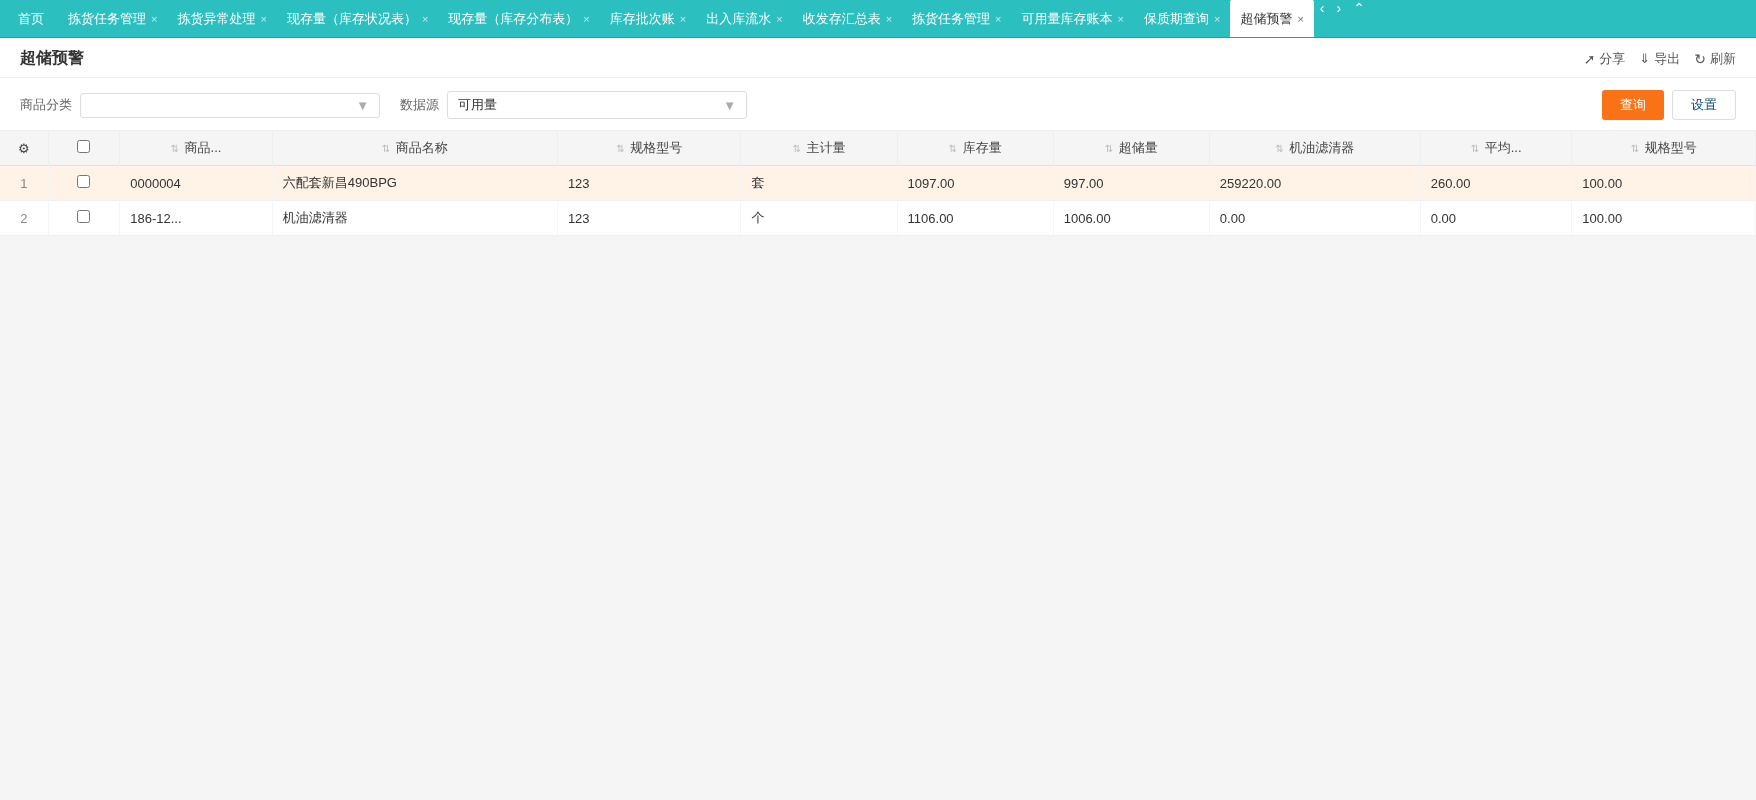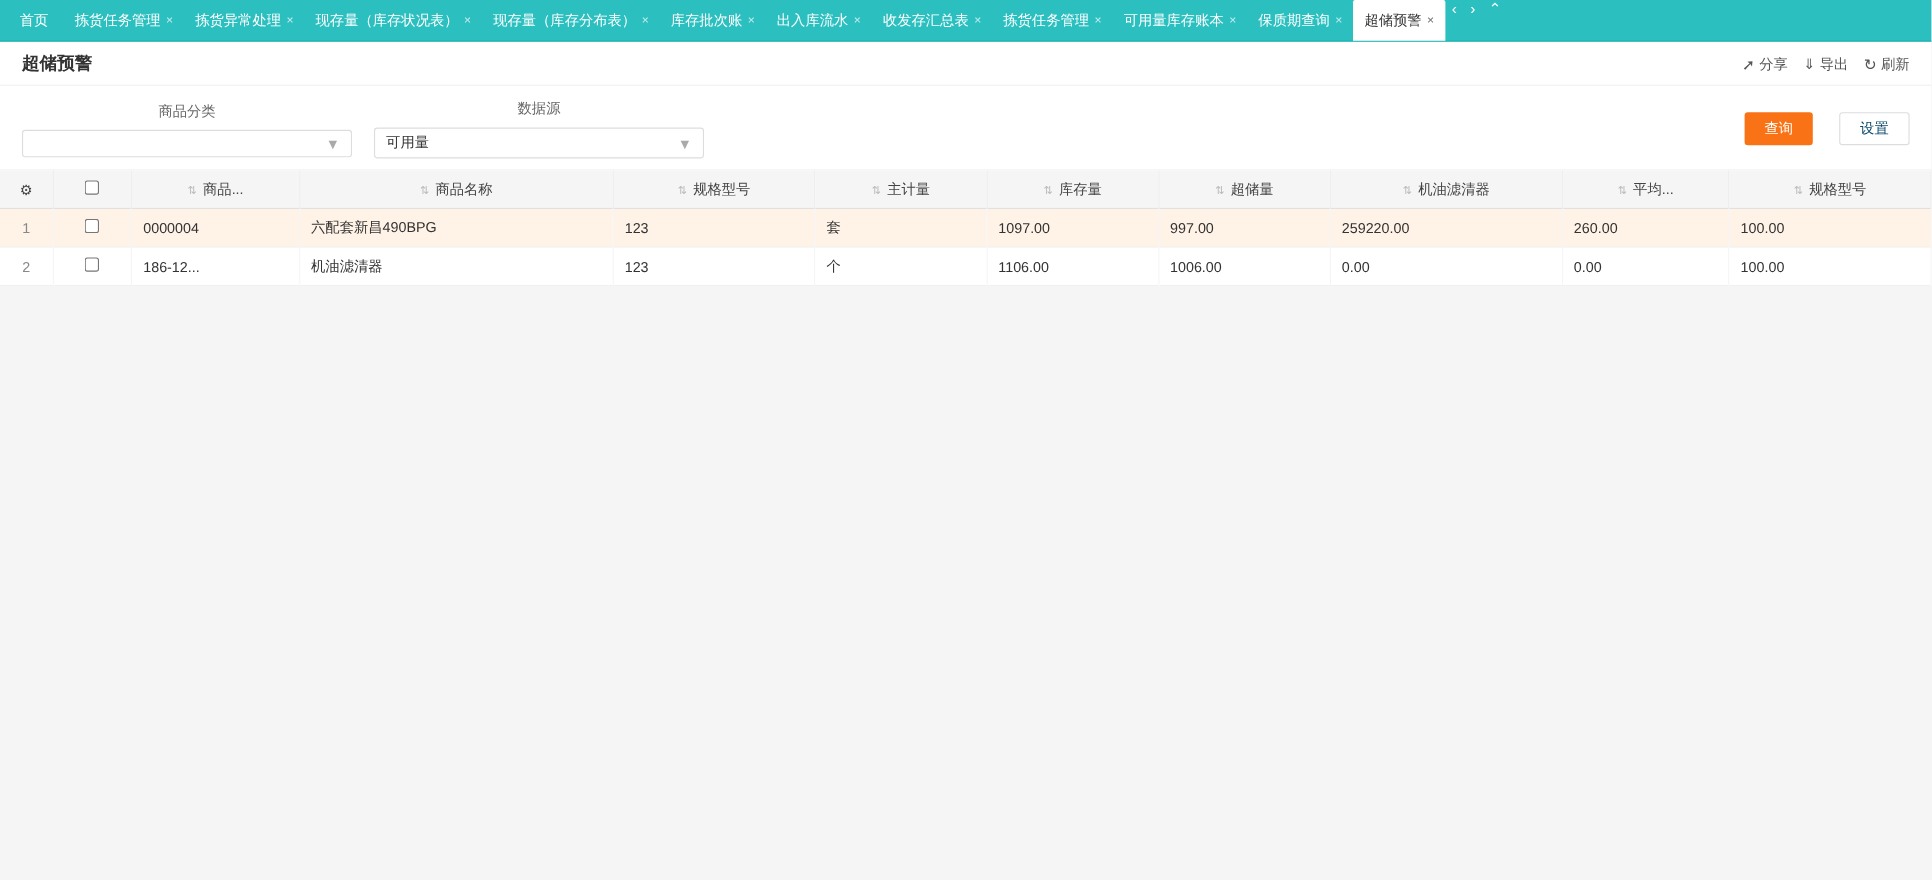--- a/index.html
+++ b/index.html
@@ -83,21 +83,20 @@
       padding: 12px 20px 10px 20px;
       display: flex;
       align-items: center;
       gap: 20px;
       border-bottom: 1px solid #eee;
     }
     .filter-group {
       display: flex;
       align-items: center;
       gap: 8px;
-      flex-direction: column;
     }
     .filter-label {
       color: #666;
       white-space: nowrap;
       font-size: 13px;
     }
     .filter-select {
       display: flex;
       align-items: center;
       border: 1px solid #ddd;
@@ -110,21 +109,21 @@
       color: #333;
       font-size: 13px;
     }
     .filter-select .chevron {
       color: #aaa;
       margin-left: 6px;
     }
     .filter-buttons {
       margin-left: auto;
       display: flex;
-      gap: 24px;
+      gap: 8px;
     }
     .btn-query {
       background: #f97316;
       color: #fff;
       border: none;
       border-radius: 3px;
       padding: 6px 18px;
       cursor: pointer;
       font-size: 13px;
     }

